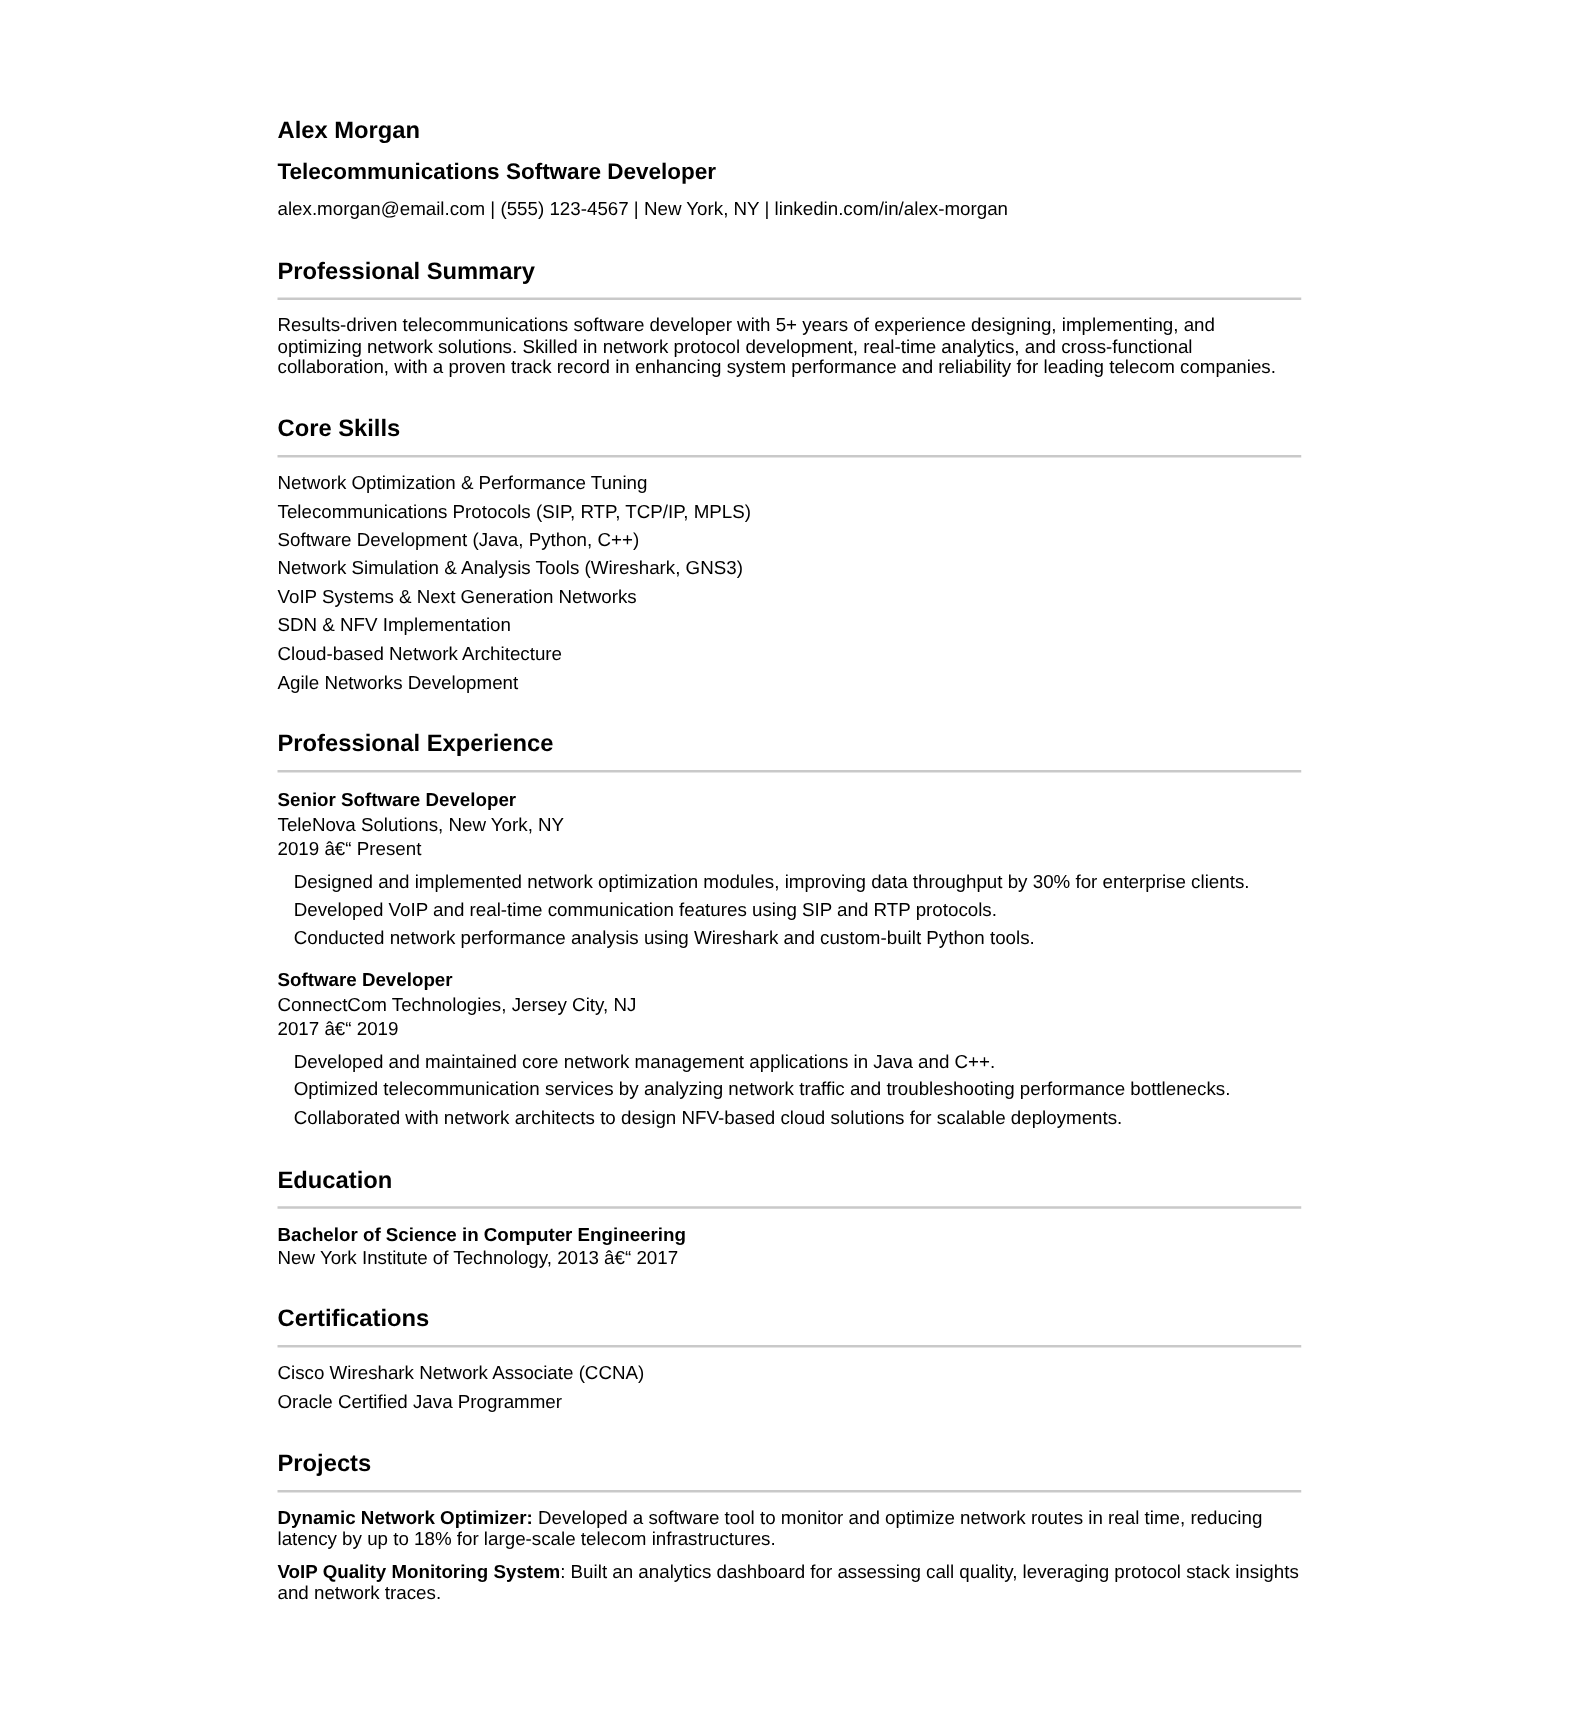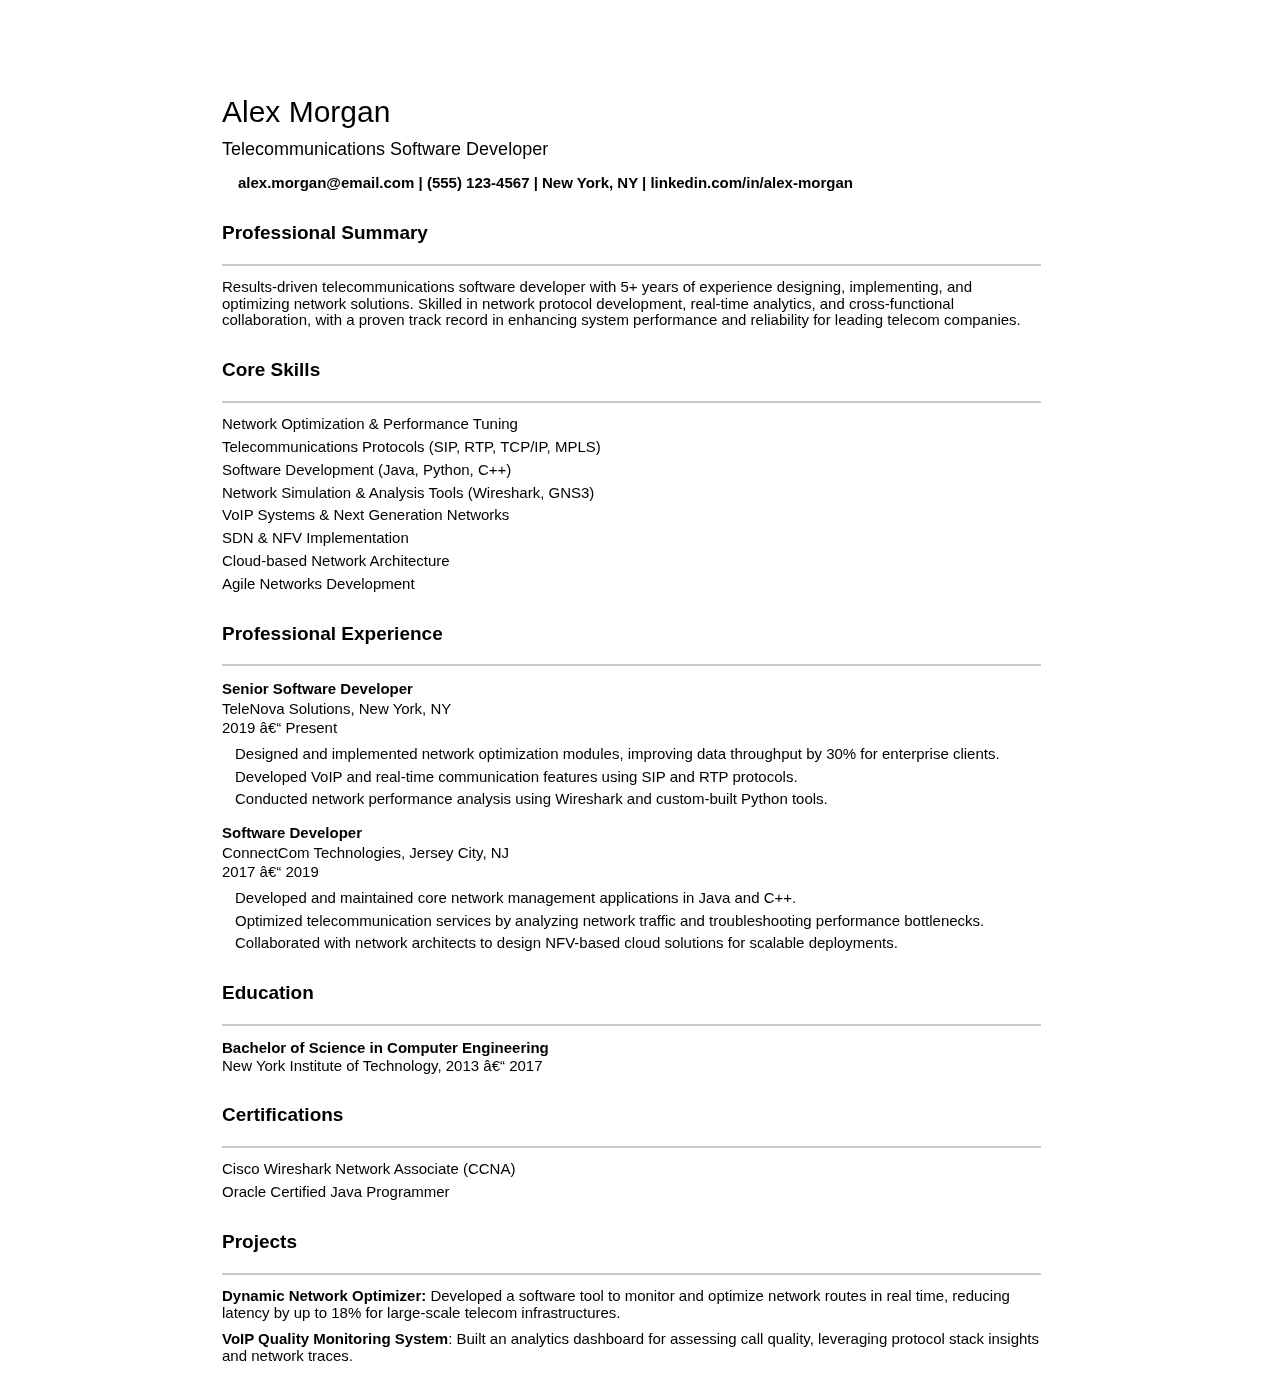--- a/index.html
+++ b/index.html
@@ -10,40 +10,40 @@
     font-size: 15px;
     line-height: 1.12;
   }
   .page {
     width: 1263px;
     min-height: 1379px;
     padding: 95px 222px 80px 222px;
     background: #ffffff;
   }
   h1 {
-    font-size: 30px;
-    font-weight: normal;
+    font-size: 19px;
+    font-weight: bold;
     margin: 0 0 11px 0;
     line-height: 1.1;
   }
   .person-title {
     font-size: 18px;
     margin: 0 0 13px 0;
+    font-weight: bold;
   }
   .contact-line {
     font-size: 15px;
-    margin: 16px;
-    font-weight: bold;
+    margin: 0;
   }
   section { margin-top: 31px; }
   h2 {
     font-size: 19px;
     font-weight: bold;
     margin: 0 0 13px 0;
-    padding-bottom: 20px;
+    padding-bottom: 9px;
     border-bottom: 2px solid #c9c9c9;
     line-height: 1.1;
   }
   p { margin: 0; }
   .summary-text { margin: 0; }
   .item { margin: 0 0 6px 0; }
   .job { margin-bottom: 15px; }
   .job-head { line-height: 1.3; margin-bottom: 8px; }
   .job-title { font-weight: bold; }
   .ach { margin: 0 0 6px 13px; }

